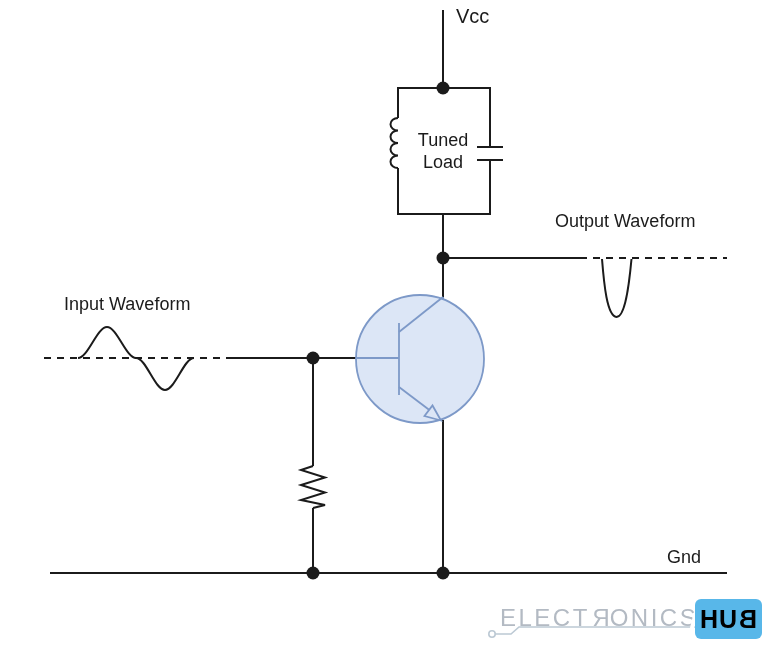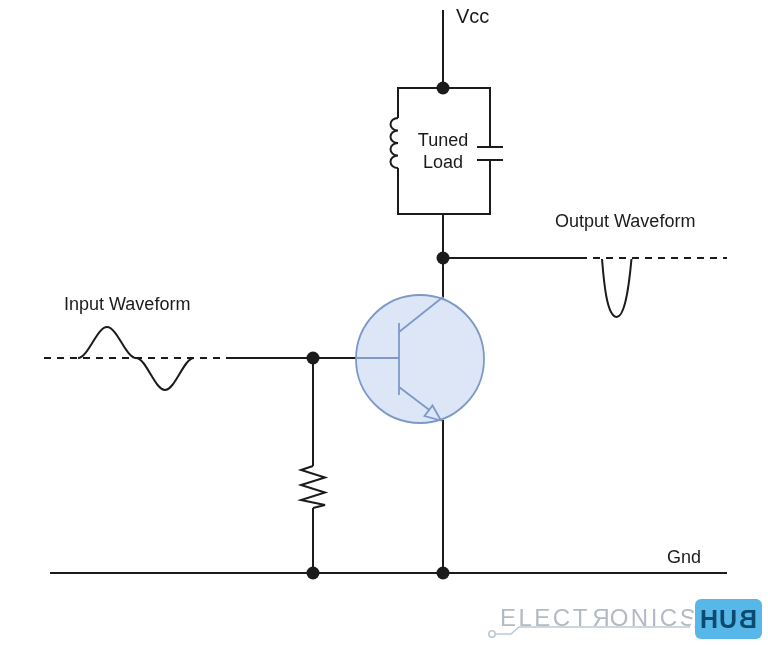--- a/index.html
+++ b/index.html
@@ -20,21 +20,21 @@
   .lbl-vcc{font-size:20px;font-weight:500;}
   .lbl-med{font-size:18px;font-weight:400;}
   .lbl-box{font-size:18px;font-weight:400;text-anchor:middle;}
 
   
   .logo{position:absolute;left:486px;top:598px;width:282px;height:47px;}
   .logo-brand{position:absolute;left:14px;top:8px;color:var(--logo_gray);
       font-size:24px;font-weight:400;letter-spacing:2.5px;line-height:24px;white-space:nowrap;}
   .logo-brand .flip{display:inline-block;transform:scaleX(-1);}
   .logo-hub{position:absolute;left:209px;top:1px;width:67px;height:40px;background:var(--logo_blue);
-      border-radius:6px;color:#0c4a6e;font-size:25px;font-weight:700;letter-spacing:1px;
+      border-radius:6px;color:#000000;font-size:25px;font-weight:700;letter-spacing:1px;
       display:flex;align-items:center;justify-content:center;overflow:hidden;}
   .logo-hub .flip{display:inline-block;transform:scaleX(-1);}
   .logo-slash{position:absolute;left:206px;top:0px;width:4px;height:44px;background:#ffffff;
       transform:rotate(14deg);}
   .logo-trace{position:absolute;left:0;top:0;width:282px;height:47px;}
   .trace{stroke:var(--logo_trace);stroke-width:1.6;fill:none;}
 </style>
 </head>
 <body>
 

